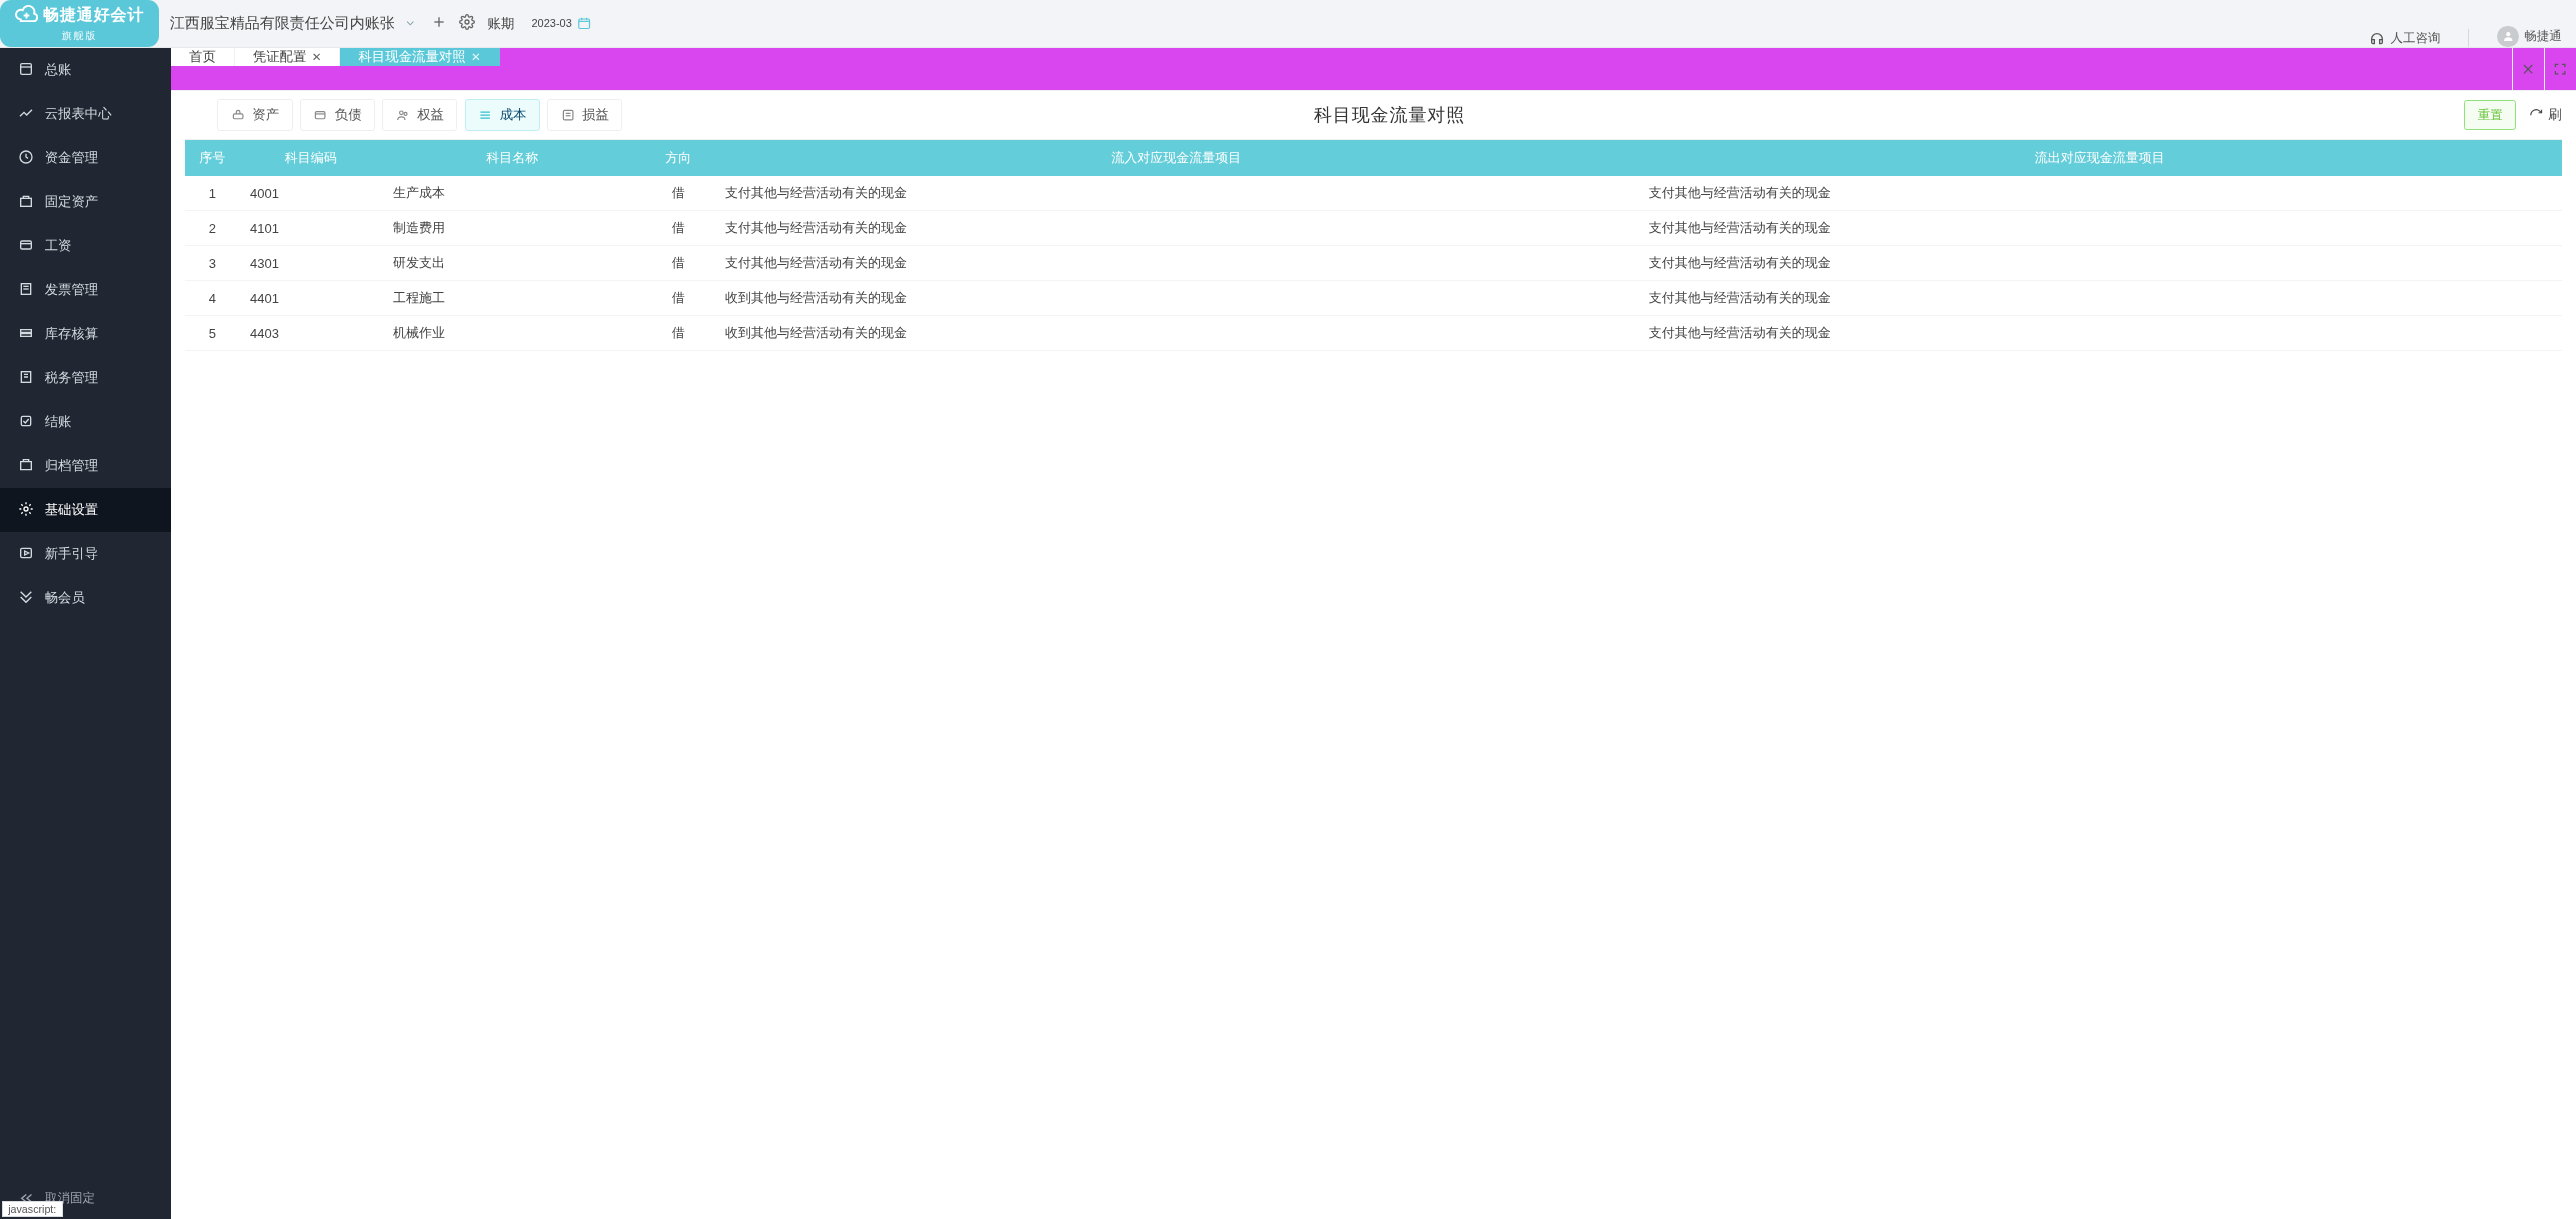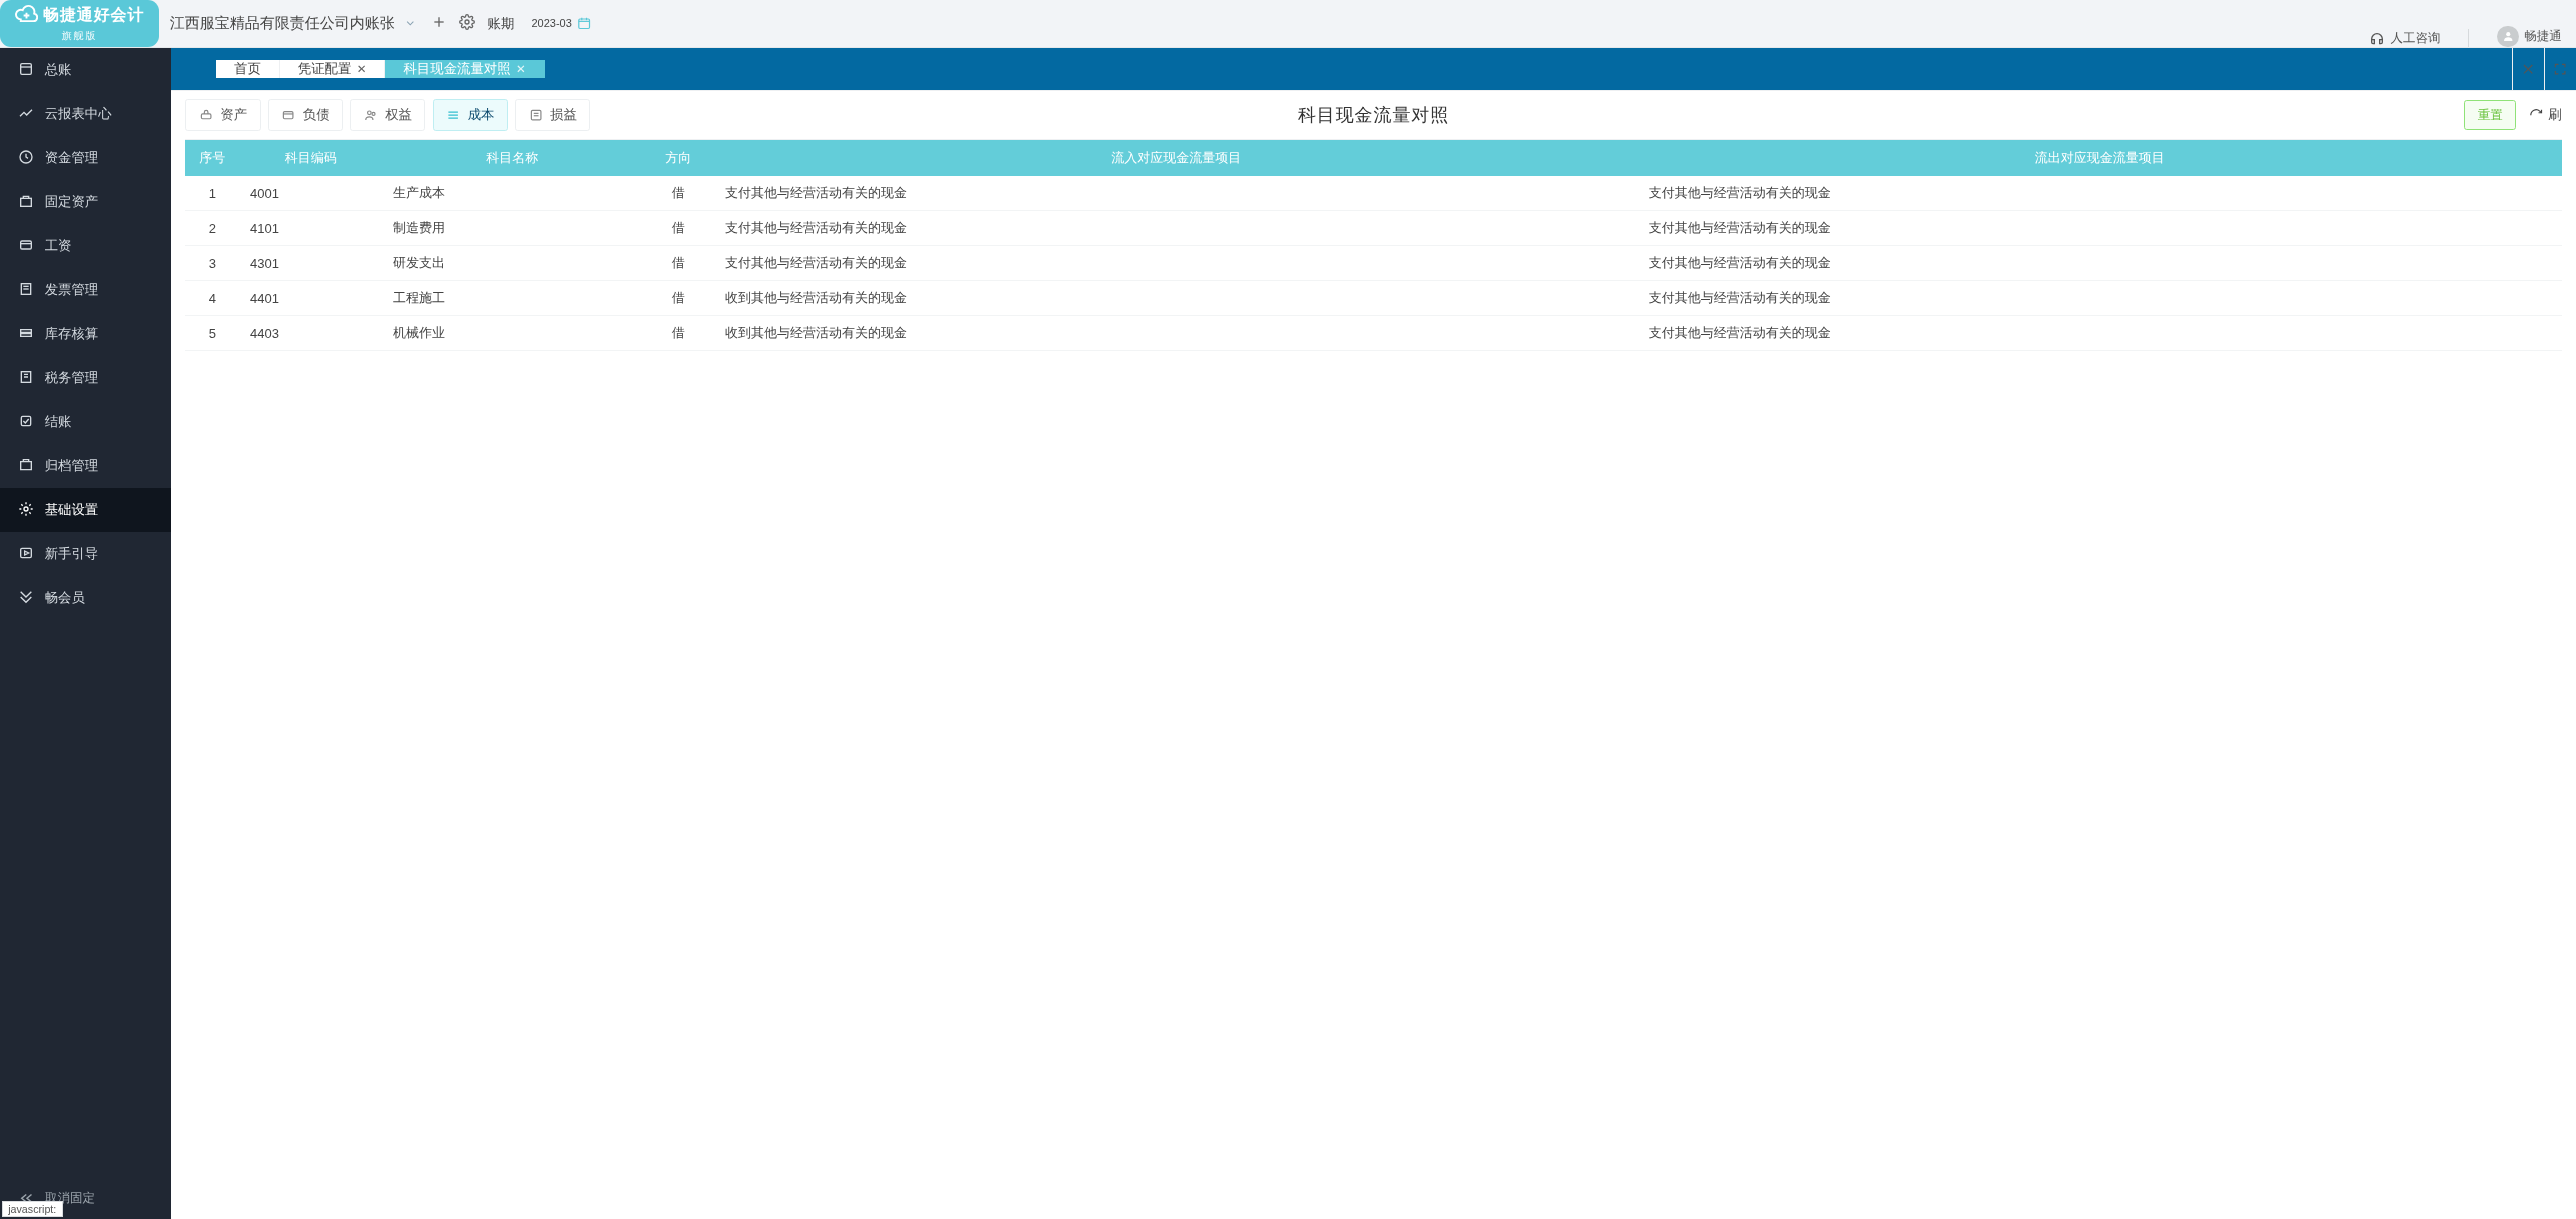--- a/index.html
+++ b/index.html
@@ -29,30 +29,30 @@
     .sidebar { width:171px; background:#202733; color:#c6ced6; display:flex; flex-direction:column; overflow-y:auto;}
     .nav-item { display:flex; align-items:center; gap:10.7px; padding:12.5px 18px; font-size:13.4px; cursor:pointer; color:#d4dae0;}
     .nav-item svg { flex:0 0 16px; }
     .nav-item.active { background:#0f151e; color:#fff;}
     .nav-unpin { margin-top:auto; display:flex; align-items:center; gap:9px; padding:12.5px 18px; color:#9aa3ab; font-size:12.5px; cursor:pointer;}
     .nav-unpin .arrows { display:inline-flex; }
 
     .content { flex:1; display:flex; flex-direction:column; min-width:0; background:#fff;}
 
     
-    .tabs-row { height:43px; display:flex; align-items:center; border-bottom:0.9px solid #eef0f2; position:relative; background:#0369a1;padding-left:45px; }
+    .tabs-row { height:43px; display:flex; align-items:flex-start; border-bottom:0.9px solid #eef0f2; position:relative; background:#d946ef; }
     .tab { display:flex; align-items:center; gap:5.4px; padding:0 18px; font-size:13.4px; color:#444; cursor:pointer; border-right:0.9px solid #eef0f2; background:#fff;}
     .tab.active { background:#5ac8d8; color:#fff; border-right:0.9px solid #5ac8d8;}
     .tab .close { font-size:11.6px; opacity:.85;}
     .tabs-right { position:absolute; right:0; top:0; bottom:0; display:flex; align-items:center;}
     .tabs-right .btn { width:32px; height:100%; display:flex; align-items:center; justify-content:center; border-left:0.9px solid #eef0f2; cursor:pointer; color:#555;}
     
     
     .panel { flex:1; padding:0 14.3px 14.3px 14.3px; overflow:hidden; display:flex; flex-direction:column; }
-    .panel-header { position:relative; display:flex; align-items:center; height:48px; }
+    .panel-header { position:relative; display:flex; align-items:center; height:48px;margin-left:32px; }
     .seg-group { display:flex; gap:7.2px; }
     .seg { display:flex; align-items:center; gap:7.2px; padding:6.3px 12.5px; border:0.9px solid #eceff1; border-radius:2.7px; background:#fff; color:#555; font-size:13.4px; cursor:pointer;}
     .seg.active { background:#ecfbfc; border-color:#bfeef2; color:#0c4a6e; }
     .seg.active .segicon { color:#34c0cf; }
     .segicon { color:#888; display:inline-flex; }
     .panel-title { position:absolute; left:50%; transform:translateX(-50%); font-size:18px; color:#333; letter-spacing:0.9px;}
     .panel-actions { margin-left:auto; display:flex; align-items:center; gap:12.5px;}
     .btn-reset { border:0.9px solid #8fe277; color:#67c23a; background:#f5fdf2; padding:5.4px 12.5px; border-radius:2.7px; font-size:12.5px; cursor:pointer;}
     .btn-refresh { display:flex; align-items:center; gap:5.4px; color:#444; font-size:13.4px; cursor:pointer; }
 

